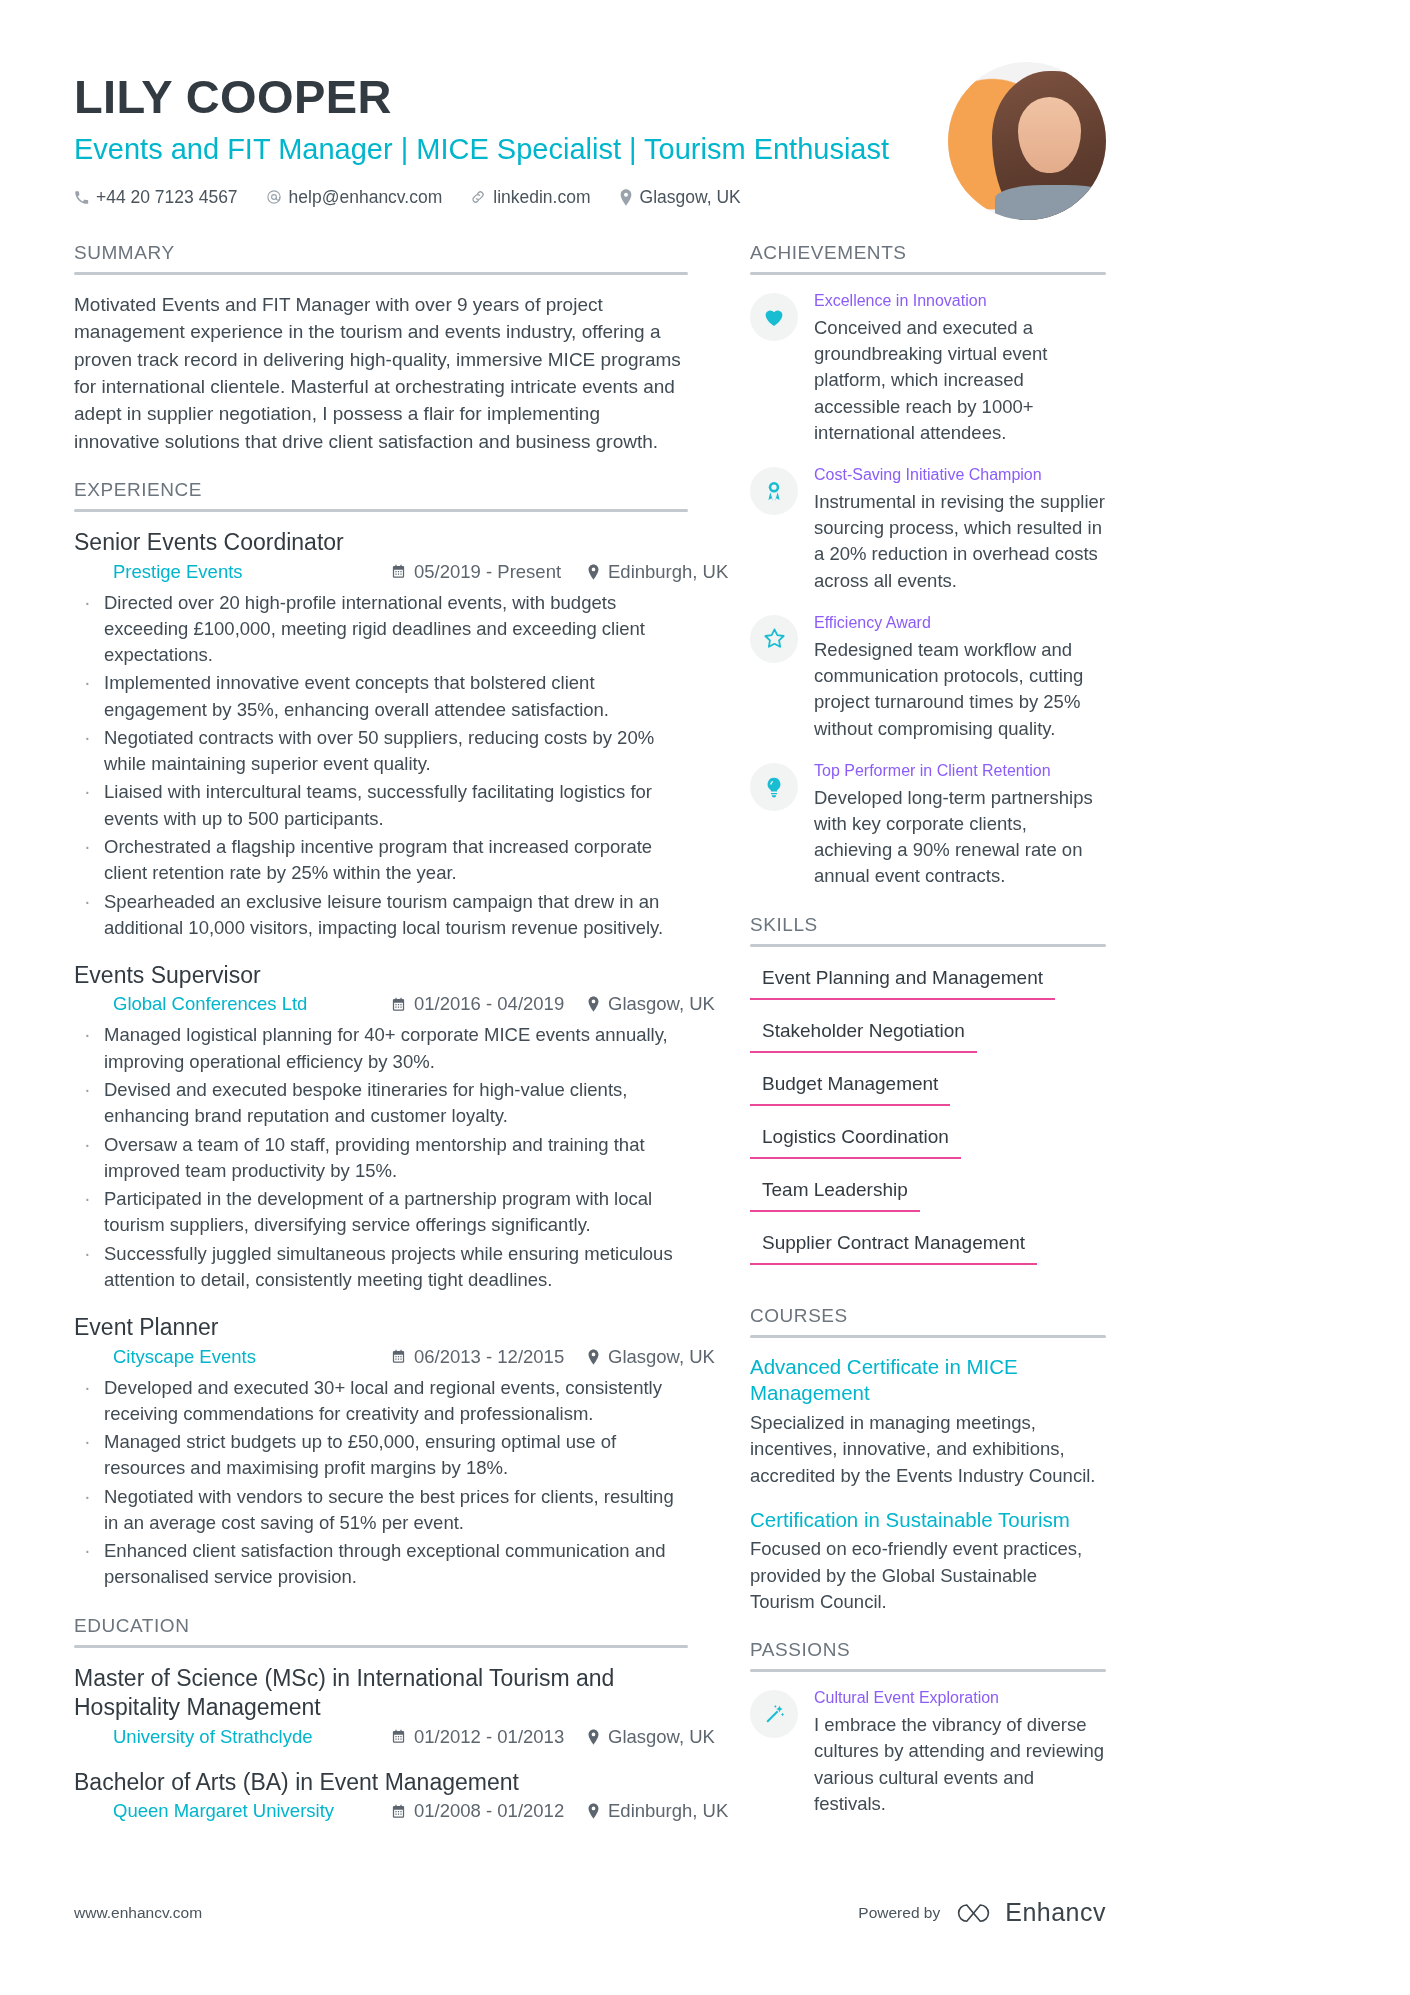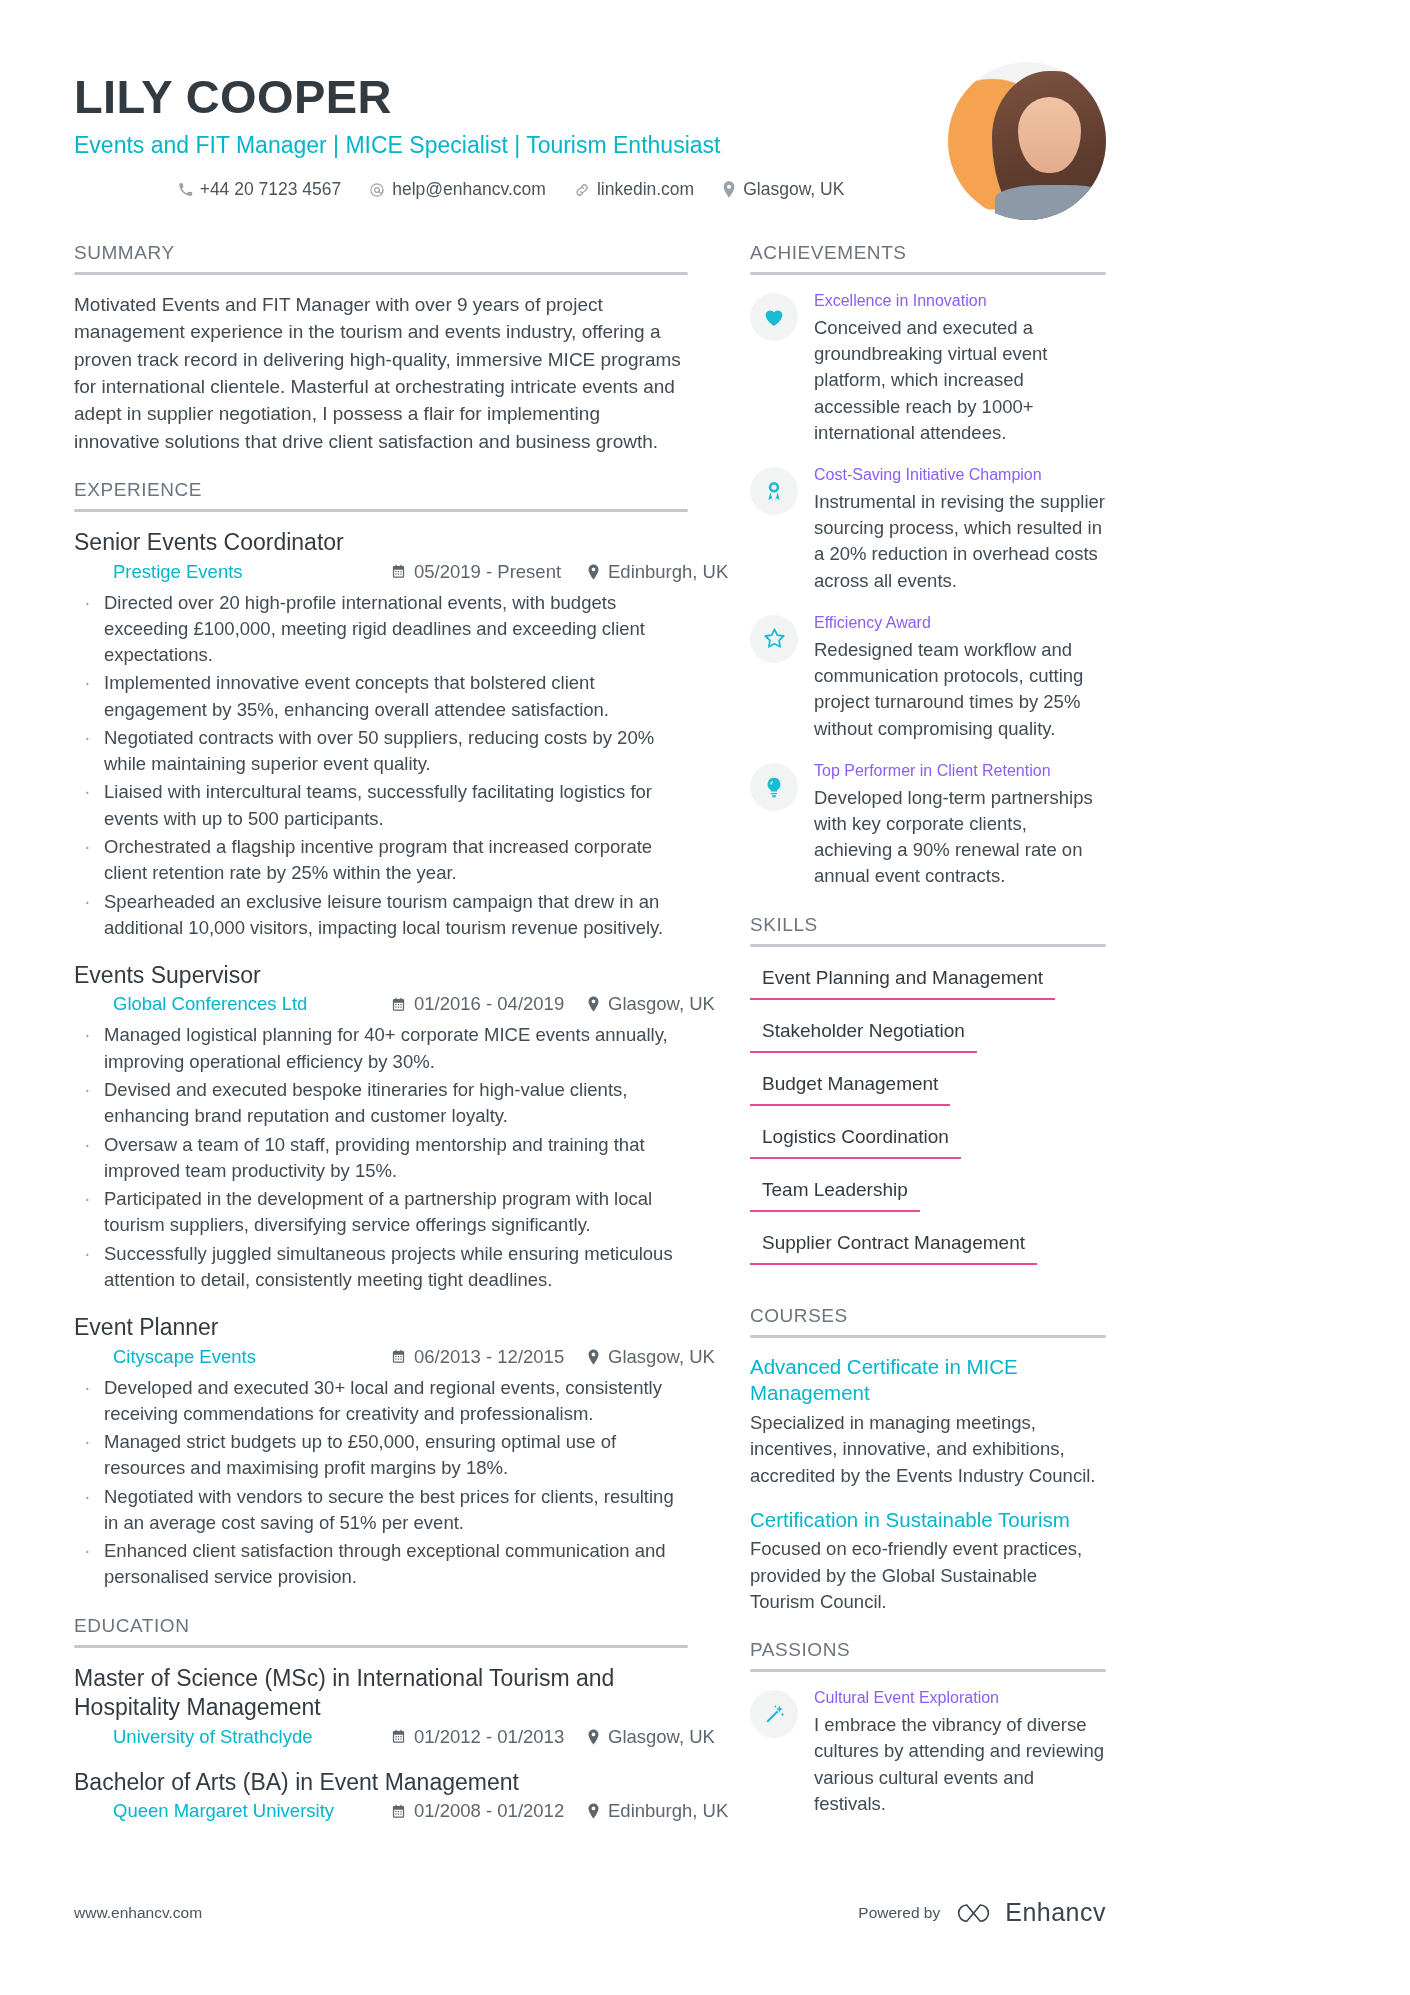--- a/index.html
+++ b/index.html
@@ -32,34 +32,33 @@
     font-size: 47px;
     line-height: 1.08;
     font-weight: 700;
     letter-spacing: 0.4px;
     color: #333b42;
     text-transform: uppercase;
     font-stretch: condensed;
   }
   .headline {
     margin-top: 9px;
-    font-size: 23px;
+    font-size: 29px;
     line-height: 1.2;
     color: #00b5cc;
     font-weight: 400;
   }
   .contact-row {
     margin-top: 20px;
     display: flex;
     flex-wrap: wrap;
     align-items: center;
     gap: 0 28px;
     font-size: 17.5px;
     color: #4a545c;
-    justify-content: center;
   }
   .contact-item { display: inline-flex; align-items: center; gap: 7px; white-space: nowrap; }
   .contact-item .ci { color: #9aa3ab; display: inline-flex; align-items: center; }
   .contact-item .ci svg { display: block; }
 
   .avatar {
     width: 158px;
     height: 158px;
     border-radius: 50%;
     overflow: hidden;

